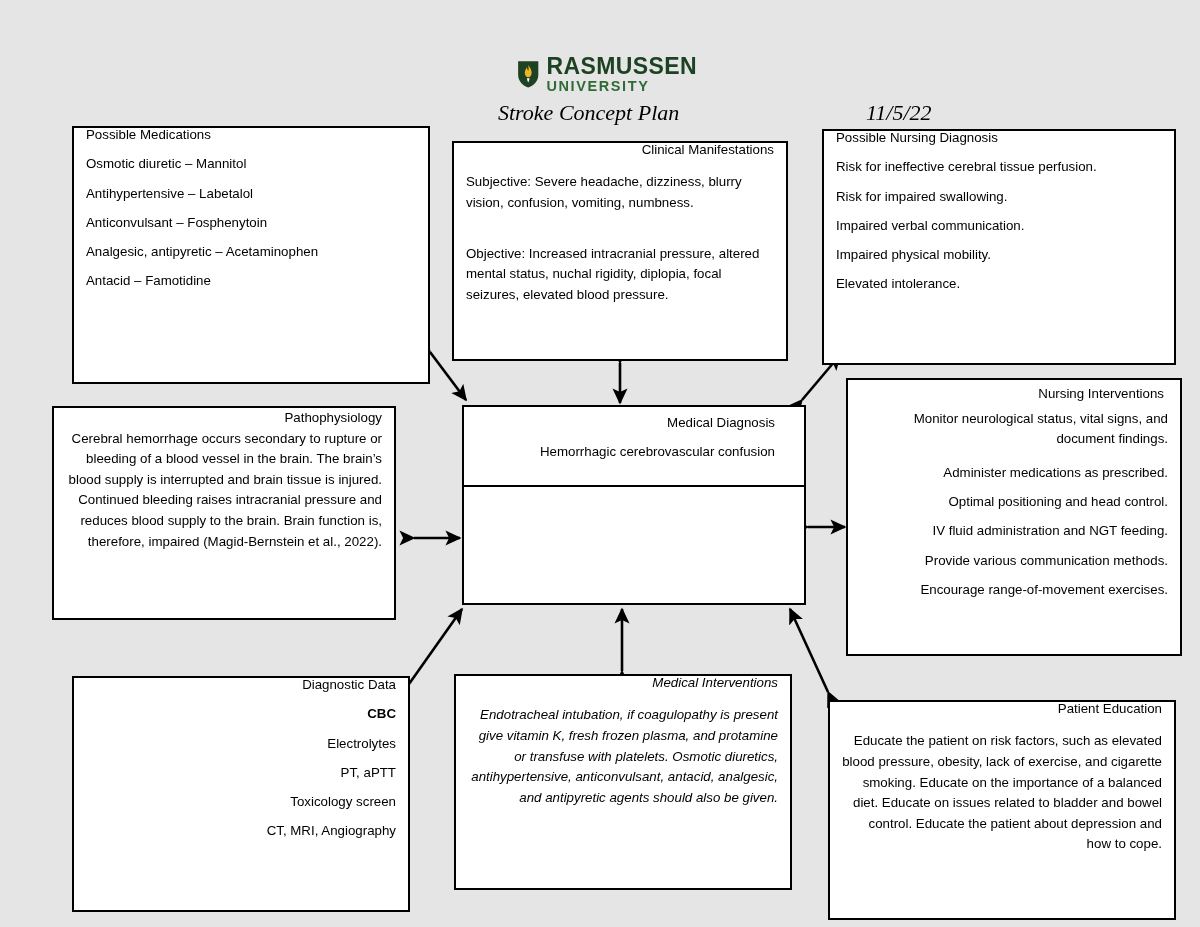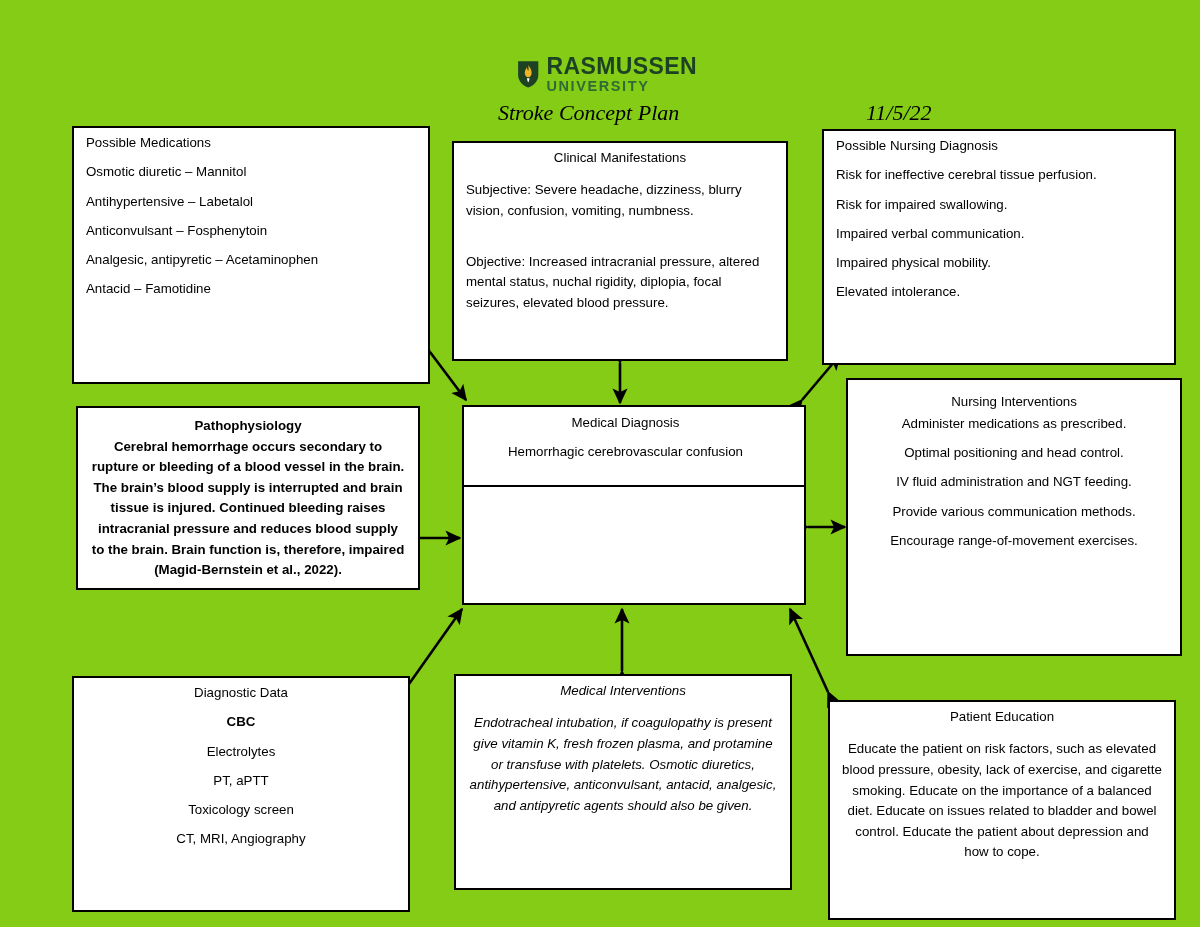--- a/index.html
+++ b/index.html
@@ -9,21 +9,21 @@
     background: #ffffff;
   }
   body {
     font-family: "Liberation Sans", sans-serif;
     color: #000000;
   }
   #page {
     position: relative;
     width: 1200px;
     height: 927px;
-    background: #84cc16;
+    background: #e5e5e5;
     overflow: hidden;
   }
 
   
   #logo-block {
     position: absolute;
     left: 517px;
     top: 52px;
     width: 180px;
     height: 44px;
@@ -77,39 +77,39 @@
     position: absolute;
     box-sizing: border-box;
     border: 2px solid #000000;
     background: #ffffff;
     font-size: 13.3px;
     line-height: 1.0;
     color: #000;
     z-index: 5;
   }
   .box .inner {
-    padding: 8px 12px;
+    padding: 0 12px;
   }
   .box p {
     margin: 0 0 16px 0;
   }
   .box p:last-child { margin-bottom: 0; }
   .box .title {
     margin: 0 0 16px 0;
   }
-  .center-text { text-align: center; }
+  .center-text { text-align: right; }
   .left-text { text-align: left; }
   .tight p { margin: 0; line-height: 1.55; }
   .bold { font-weight: bold; }
 
   
   #box-medications      { left: 72px;  top: 126px; width: 358px; height: 258px; }
   #box-manifestations   { left: 452px; top: 141px; width: 336px; height: 220px; }
   #box-nursing-dx       { left: 822px; top: 129px; width: 354px; height: 236px; }
-  #box-patho            { left: 76px;  top: 406px; width: 344px; height: 184px; font-weight: bold; }
+  #box-patho            { left: 52px;  top: 406px; width: 344px; height: 214px; }
   #box-center           { left: 462px; top: 405px; width: 344px; height: 200px; }
   #box-nursing-int      { left: 846px; top: 378px; width: 336px; height: 278px; }
   #box-diagnostic       { left: 72px;  top: 676px; width: 338px; height: 236px; }
   #box-med-int          { left: 454px; top: 674px; width: 338px; height: 216px; font-style: italic; }
   #box-education        { left: 828px; top: 700px; width: 348px; height: 220px; }
 
   
   #box-center .sec-top {
     padding: 9px 29px 12px 12px;
     border-bottom: 2px solid #000;
@@ -215,20 +215,21 @@
   <div class="box" id="box-center">
     <div class="sec-top center-text">
       <p class="title">Medical Diagnosis</p>
       <p>Hemorrhagic cerebrovascular confusion</p>
     </div>
   </div>
 
   <div class="box" id="box-nursing-int">
     <div class="inner center-text">
       <p style="margin:4px;line-height:1.55;">Nursing Interventions</p>
+      <p style="margin:0 0 16px 0;line-height:1.55;">Monitor neurological status, vital signs, and document findings.</p>
       <p>Administer medications as prescribed.</p>
       <p>Optimal positioning and head control.</p>
       <p>IV fluid administration and NGT feeding.</p>
       <p>Provide various communication methods.</p>
       <p>Encourage range-of-movement exercises.</p>
     </div>
   </div>
 
   <div class="box" id="box-diagnostic">
     <div class="inner center-text">

